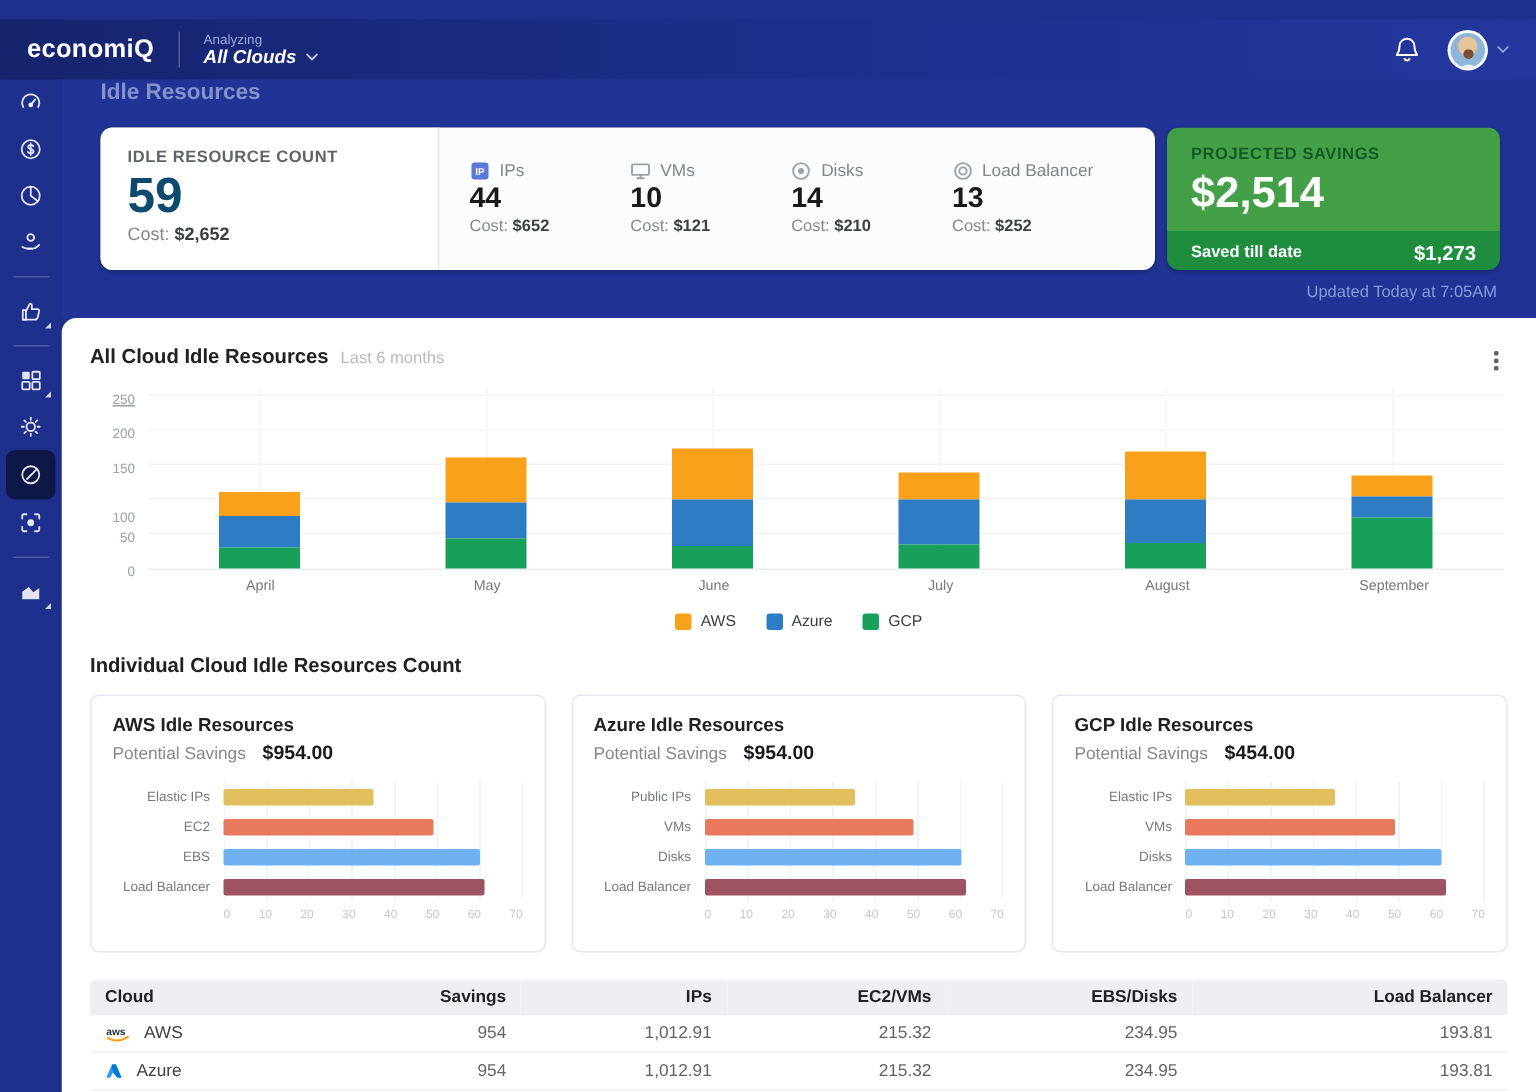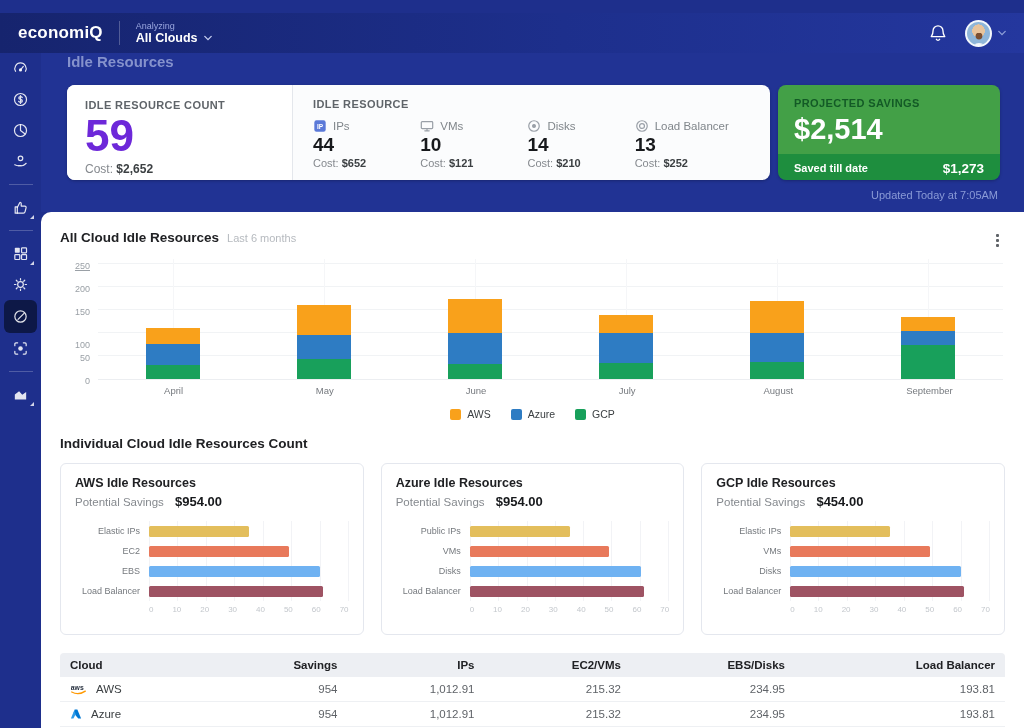--- a/index.html
+++ b/index.html
@@ -7,21 +7,21 @@
     font-family:"Liberation Sans", sans-serif; background:#1E2F8C; }
 
   
   .header { position:absolute; top:13px; left:0; width:1024px; height:40px;
     background:linear-gradient(90deg,#16246E 0%, #1D2F8C 55%, #24379E 100%);
     display:flex; align-items:center; padding:0 18px; z-index:30; }
   .logo { color:#fff; font-size:17px; font-weight:bold; letter-spacing:.2px; }
   .header-divider { width:1px; height:24px; background:rgba(255,255,255,.25); margin:0 16px; }
   .scope { display:flex; flex-direction:column; line-height:1.15; cursor:pointer; }
   .scope-label { font-size:9px; color:#9AA7DF; }
-  .scope-value { font-size:12.5px; font-weight:bold; color:#fff; display:flex; align-items:center; gap:6px; }
+  .scope-value { font-size:12.5px; font-weight:bold; color:#fff; display:flex; align-items:center; gap:6px;font-style:italic; }
   .chev { width:8px; height:8px; display:inline-block; }
   .header-right { margin-left:auto; display:flex; align-items:center; gap:18px; }
   .bell { width:18px; height:20px; color:#fff; cursor:pointer; }
   .avatar-wrap { display:flex; align-items:center; gap:6px; cursor:pointer; }
   .avatar { width:27px; height:27px; border-radius:50%;
     background:radial-gradient(circle at 50% 38%, #E8C49C 0 34%, #8FB6D9 35% 100%);
     border:2px solid rgba(255,255,255,.9); position:relative; overflow:hidden; }
   .avatar svg { position:absolute; bottom:-2px; left:50%; transform:translateX(-50%); }
 
   
@@ -38,21 +38,21 @@
 
   
   .hero { position:absolute; top:40px; left:41px; width:983px; height:172px;
     background:#213394; padding:13px 24px 0 26px; }
   .page-title { font-size:15px; font-weight:bold; color:#8592CC; margin-bottom:15px; }
   .cards-row { display:flex; gap:8px; height:95px; }
   .summary-card { background:#FBFCFD; border-radius:8px; flex:1; display:flex; overflow:hidden;
     box-shadow:0 1px 3px rgba(0,0,0,.25); }
   .count-section { width:226px; padding:14px 18px; border-right:1px solid #E4E7EC; background:#fff; }
   .card-label { font-size:11px; font-weight:bold; letter-spacing:.4px; color:#5F6469; }
-  .count-value { font-size:44px; font-weight:bold; color:#6d28d9; line-height:1.15; }
+  .count-value { font-size:33px; font-weight:bold; color:#0c4a6e; line-height:1.15; }
   .cost-line { font-size:12px; color:#85898E; }
   .cost-line b { color:#3C4043; }
   .metrics-section { flex:1; padding:13px 20px; }
   .metrics-row { display:flex; gap:54px; margin-top:9px; }
   .metric { display:flex; flex-direction:column; gap:1px; }
   .metric-head { display:flex; align-items:center; gap:6px; font-size:11.5px; color:#80868B; }
   .metric-head svg { width:14px; height:14px; color:#9AA0A8; }
   .metric-value { font-size:19px; font-weight:bold; color:#17191C; }
   .metric .cost-line { font-size:11px; }
   .savings-card { width:222px; border-radius:8px; overflow:hidden; display:flex; flex-direction:column;
@@ -250,21 +250,20 @@
   <div class="cards-row">
     <div class="summary-card">
       <div class="count-section">
         <div class="card-label">IDLE RESOURCE COUNT</div>
         <div class="count-value">59</div>
         <div class="cost-line">
           <span>Cost:</span> <b>$2,652</b>
         </div>
       </div>
       <div class="metrics-section">
-        <div class="card-label">IDLE RESOURCE</div>
         <div class="metrics-row" id="metricsRow">
             <div class="metric">
               <span class="metric-head">
                 <span style="display:flex;width:14px;height:14px">
                   <svg viewBox="0 0 16 16">
                     <rect x="1.5" y="1.5" width="13" height="13" rx="2.5" fill="#5B79D8"></rect>
                     <text x="8" y="11" font-size="7.5" font-weight="bold" fill="#fff" text-anchor="middle" font-family="Liberation Sans">IP</text>
                   </svg>
                 </span>
                 <span>IPs</span>

